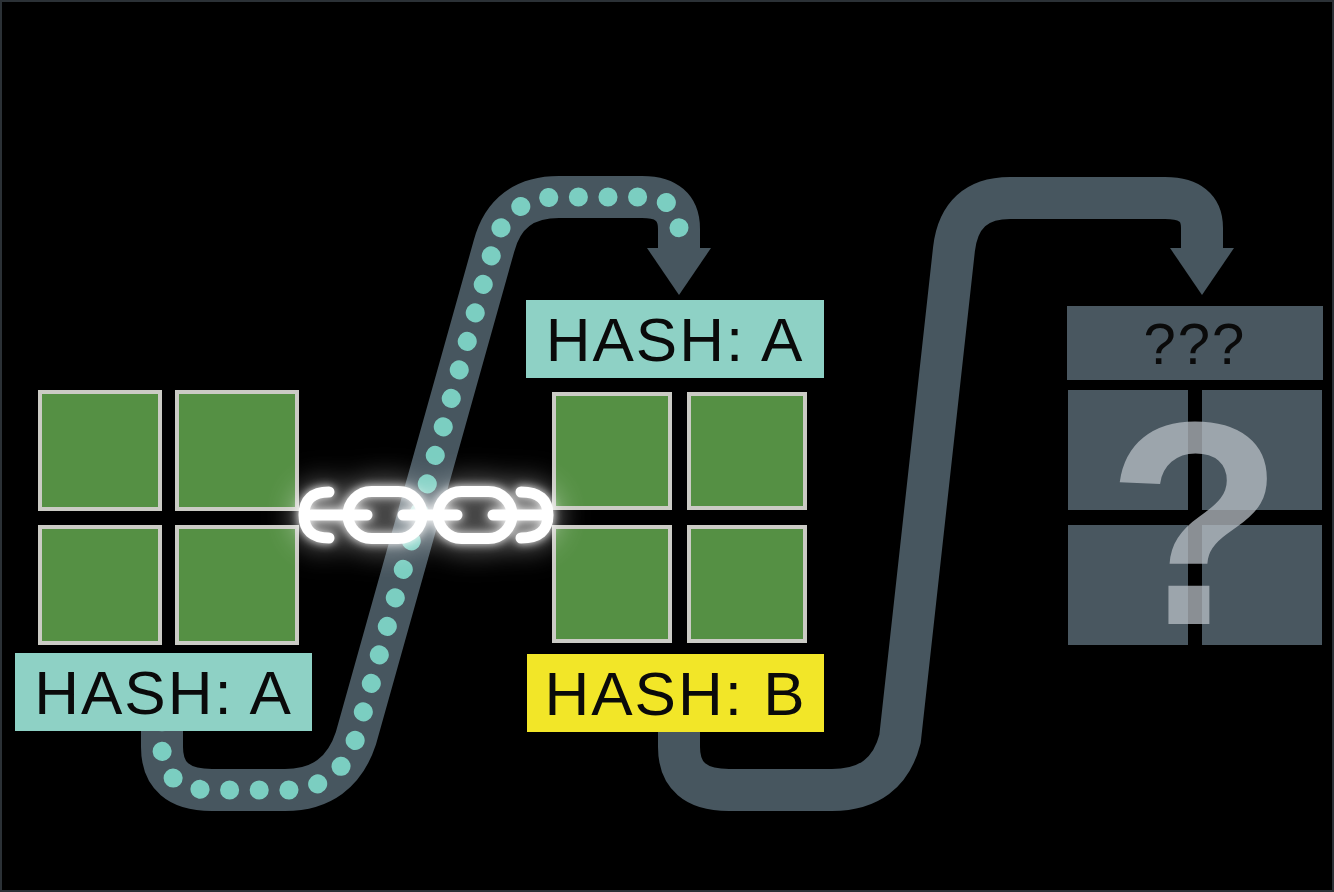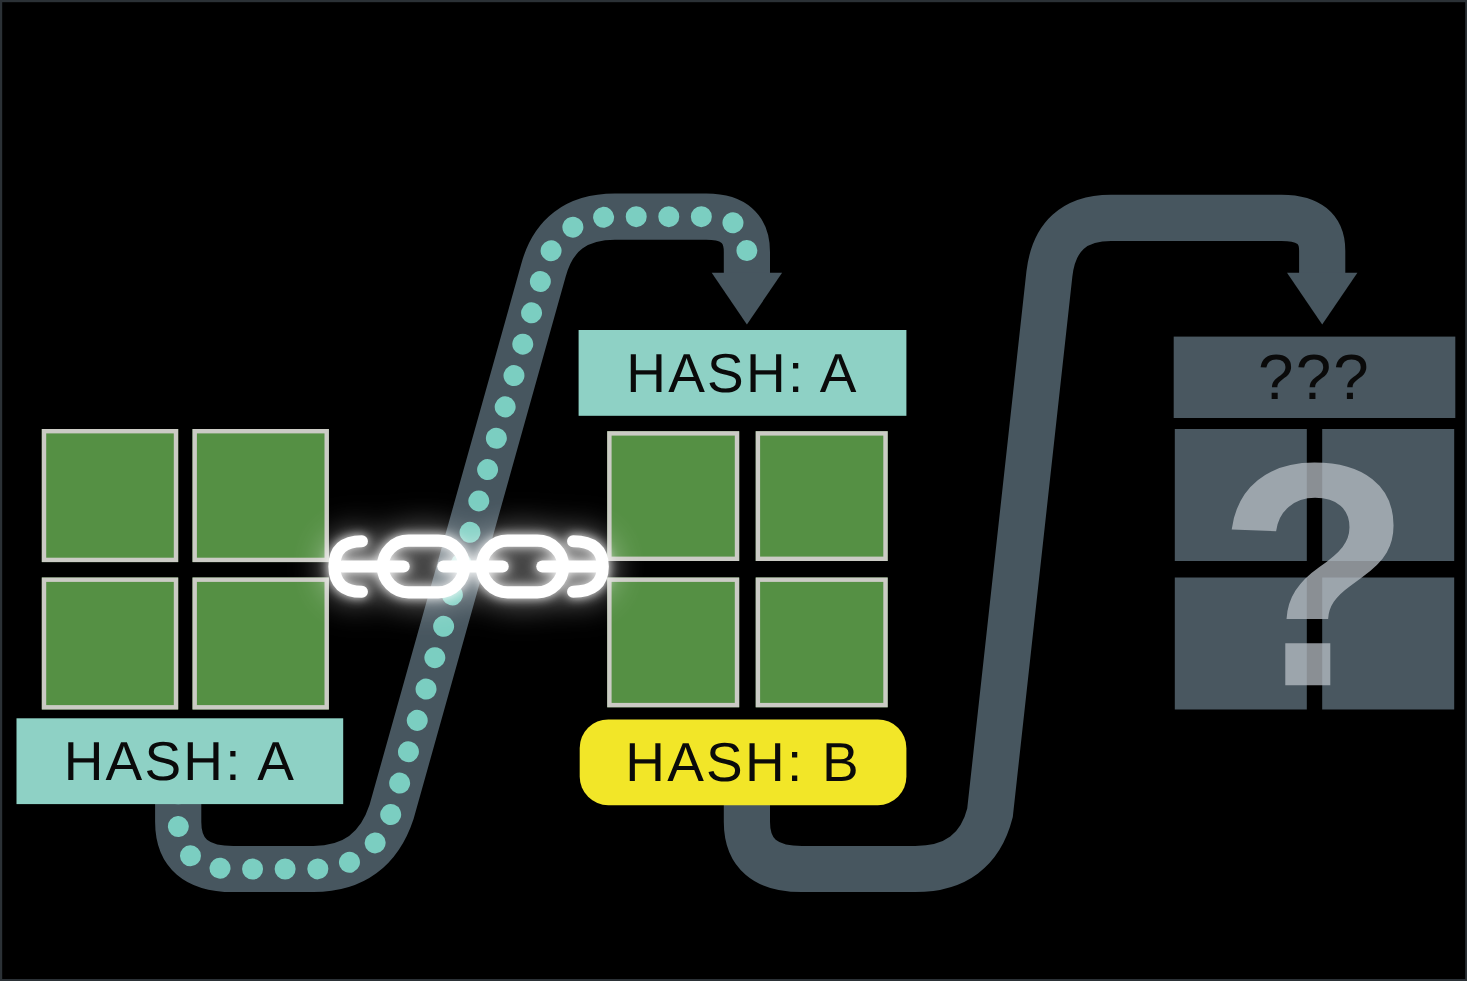--- a/index.html
+++ b/index.html
@@ -13,25 +13,25 @@
   
   .grid{position:absolute;display:grid;grid-template-columns:1fr 1fr;grid-template-rows:1fr 1fr;}
   .grid-a{left:36px;top:388px;width:261px;height:255px;column-gap:13px;row-gap:14px;}
   .grid-b{left:550px;top:390px;width:255px;height:251px;column-gap:15px;row-gap:15px;}
   .grid-c{left:1066px;top:388px;width:254px;height:255px;column-gap:14px;row-gap:15px;}
   .sq{background:#559044;border:4px solid #cbcbc5;box-sizing:border-box;}
   .sq-dark{background:#495760;border:none;}
 
   .hash-label{
     position:absolute;display:flex;align-items:center;justify-content:center;
-    color:#0a0a0a;font-size:50px;font-weight:300;letter-spacing:2px;white-space:pre;
+    color:#0a0a0a;font-size:62px;font-weight:300;letter-spacing:2px;white-space:pre;
   }
   .label-a   {left:13px; top:651px;width:297px;height:78px;background:#8ed1c5;}
   .label-b-top{left:524px;top:298px;width:298px;height:78px;background:#8ed1c5;}
-  .label-b-bot{left:525px;top:652px;width:297px;height:78px;background:#f2e628;border-radius:26px;}
+  .label-b-bot{left:525px;top:652px;width:297px;height:78px;background:#f2e628;}
   .label-c   {left:1065px;top:304px;width:256px;height:74px;background:#495760;font-size:58px;}
 
   .big-question{
     position:absolute;left:1066px;top:388px;width:254px;height:255px;
     display:flex;align-items:center;justify-content:center;
     font-size:290px;font-weight:bold;color:rgba(184,191,198,0.75);
     z-index:6;line-height:1;padding-top:10px;box-sizing:border-box;
   }
 
   

